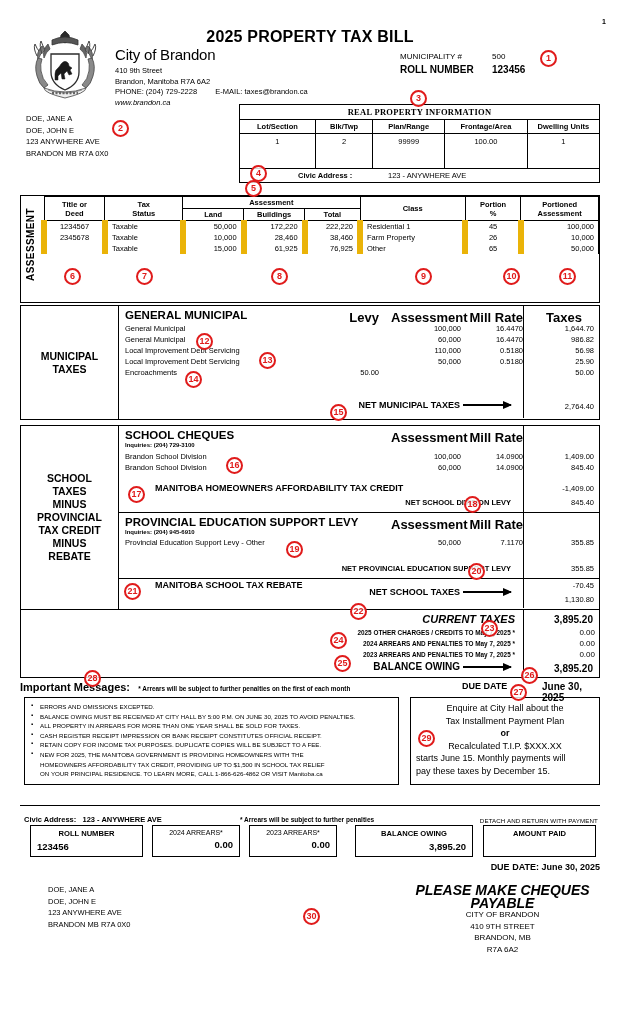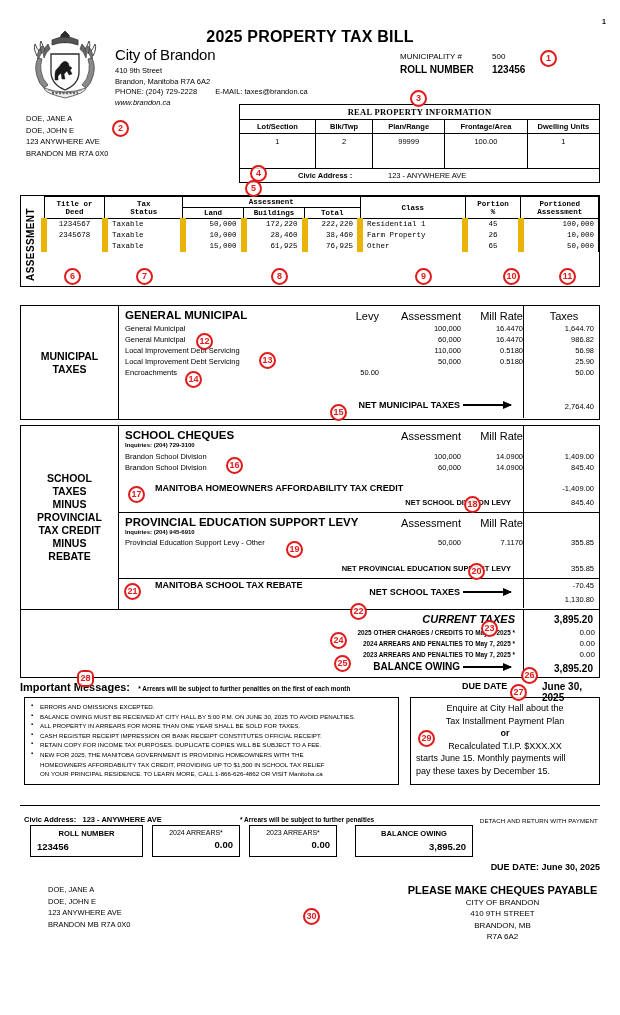--- a/index.html
+++ b/index.html
@@ -54,43 +54,43 @@
   .rp th:first-child { border-left: none; }
   .rp th:last-child { border-right: none; }
   .rp td { font-size: 7.5px; text-align: center; border-left: 1px solid #000; border-right: 1px solid #000;
            height: 34px; vertical-align: top; padding-top: 3px; }
   .rp td:first-child { border-left: none; }
   .rp td:last-child { border-right: none; }
   .rp .subrow { border-top: 1px solid #000; font-size: 7.5px; padding: 2px 0 2px 58px; }
   .rp .subrow b { display: inline-block; width: 90px; }
 
   
-  .assess { position: absolute; left: 20px; top: 195px; width: 580px; height: 92px;
-            border: 1.3px solid #000; font-family: Liberation Mono, monospace; }
+  .assess { position: absolute; left: 20px; top: 195px; width: 580px; height: 108px;
+            border: 1.3px solid #000; }
   .vlabel { position: absolute; left: 20px; top: 195px; width: 20px; height: 98px;
             display: flex; align-items: center; justify-content: center; }
   .vlabel span { transform: rotate(-90deg); white-space: nowrap; font-size: 10px; font-weight: bold;
                  letter-spacing: .4px; }
   .assess table { position: absolute; left: 20px; top: 0; width: 558px; border-collapse: collapse; }
   .assess th { font-size: 7.5px; font-weight: bold; border: 1px solid #000; padding: 1px 2px; }
   .assess td { font-size: 7.5px; padding: 0 4px; vertical-align: top;
                border-left: 6px solid #eab308; border-right: 1px solid #000; }
   .assess .num { text-align: right; }
   .assess .cen { text-align: center; }
 
   
   .tax { position: absolute; left: 20px; width: 580px; border: 1.3px solid #000; }
   .tax .side { position: absolute; left: 0; top: 0; bottom: 0; width: 98px;
                border-right: 1.3px solid #000; display: flex; align-items: center;
                justify-content: center; text-align: center; font-size: 10.5px;
                font-weight: bold; line-height: 13px; }
   .tax .body { margin-left: 98px; position: relative; }
   .secttl { font-size: 11.5px; font-weight: bold; position: absolute; left: 6px; top: 3px; }
   .inq { font-size: 6px; font-weight: bold; position: absolute; left: 6px; top: 16px; }
-  .colh { position: absolute; font-size: 11px; font-weight: normal; top: 4px; text-align: right; }
+  .colh { position: absolute; font-size: 13px; font-weight: bold; top: 4px; text-align: right; }
   .lrow { position: absolute; font-size: 7.5px; }
   .rnum { position: absolute; font-size: 7.5px; text-align: right; }
   .taxescol { position: absolute; right: 0; top: 0; bottom: 0; width: 76px; border-left: 1.3px solid #000; }
   .bold-line { font-weight: bold; font-size: 9px; }
   .arrow { display: inline-block; width: 48px; height: 2px; background: #000; position: relative;
            vertical-align: 2px; margin-left: 3px; }
   .arrow:after { content:""; position: absolute; right: -1px; top: -3.5px;
                  border-left: 9px solid #000; border-top: 4.5px solid transparent;
                  border-bottom: 4.5px solid transparent; }
   .hr-in { position: absolute; left: 0; right: 0; height: 0; border-top: 1.3px solid #000; }
@@ -120,21 +120,21 @@
   .stub-note { position: absolute; font-size: 6.5px; font-weight: bold; }
   .stub-detach { position: absolute; font-size: 6.2px; letter-spacing: .1px; }
   .sbox { position: absolute; border: 1.5px solid #000; height: 32px; }
   .sbox .sh { text-align: center; font-size: 7.6px; font-weight: bold; padding-top: 3px; }
   .sbox .sv { font-size: 9.5px; font-weight: bold; padding: 3px 6px 0 6px; }
   .sbox .sv.r { text-align: right; }
   .sbox .sv.l { text-align: left; }
   .sbox .sh.small { font-size: 7px; font-weight: normal; }
   .stub-due { position: absolute; right: 20px; font-size: 9px; font-weight: bold; }
   .payto { position: absolute; text-align: center; font-size: 8px; line-height: 11.5px; }
-  .payto .hd { font-weight: bold; font-size: 11px; line-height: 12.5px; }
+  .payto .hd { font-weight: bold; font-size: 14px; line-height: 12.5px; font-style: italic; }
   .stubowner { position: absolute; font-size: 7.5px; line-height: 11.5px; }
 </style>
 </head>
 <body>
 
 <div id="page">
 
   <div class="pageno">1</div>
 
   <div class="billtitle">2025  PROPERTY TAX BILL</div>
@@ -470,20 +470,24 @@
     <div class="sv r">0.00</div>
   </div>
   <div class="sbox" style="left:249px;top:825px;width:88px">
     <div class="sh small">2023 ARREARS*</div>
     <div class="sv r">0.00</div>
   </div>
   <div class="sbox" style="left:355px;top:825px;width:118px">
     <div class="sh">BALANCE OWING</div>
     <div class="sv r">3,895.20</div>
   </div>
+  <div class="sbox" style="left:483px;top:825px;width:113px">
+    <div class="sh">AMOUNT PAID</div>
+    <div class="sv r"></div>
+  </div>
 
   <div class="stub-due" style="top:862px">DUE DATE:  June 30, 2025</div>
 
   <div class="stubowner" style="left:48px;top:884px">
     <div>DOE, JANE A</div>
     <div>DOE, JOHN E</div>
     <div>123 ANYWHERE AVE</div>
     <div>BRANDON MB   R7A 0X0</div>
   </div>
 
@@ -516,18 +520,18 @@
       <div class="bub" style="left: 464px; top: 496px;">18</div>
       <div class="bub" style="left: 286px; top: 541px;">19</div>
       <div class="bub" style="left: 468px; top: 563px;">20</div>
       <div class="bub" style="left: 124px; top: 583px;">21</div>
       <div class="bub" style="left: 350px; top: 603px;">22</div>
       <div class="bub" style="left: 481px; top: 620px;">23</div>
       <div class="bub" style="left: 330px; top: 632px;">24</div>
       <div class="bub" style="left: 334px; top: 655px;">25</div>
       <div class="bub" style="left: 521px; top: 667px;">26</div>
       <div class="bub" style="left: 510px; top: 684px;">27</div>
-      <div class="bub" style="left: 77px; top: 670px; border-radius: 6px;">28</div>
+      <div class="bub" style="left: 84px; top: 670px;">28</div>
       <div class="bub" style="left: 418px; top: 730px;">29</div>
       <div class="bub" style="left: 303px; top: 908px;">30</div>
     </div>
 
 </div>
 
 </body></html>

